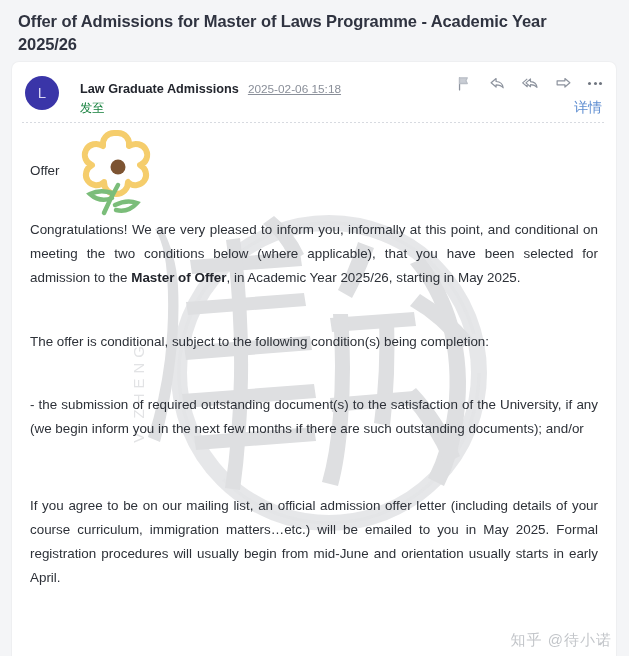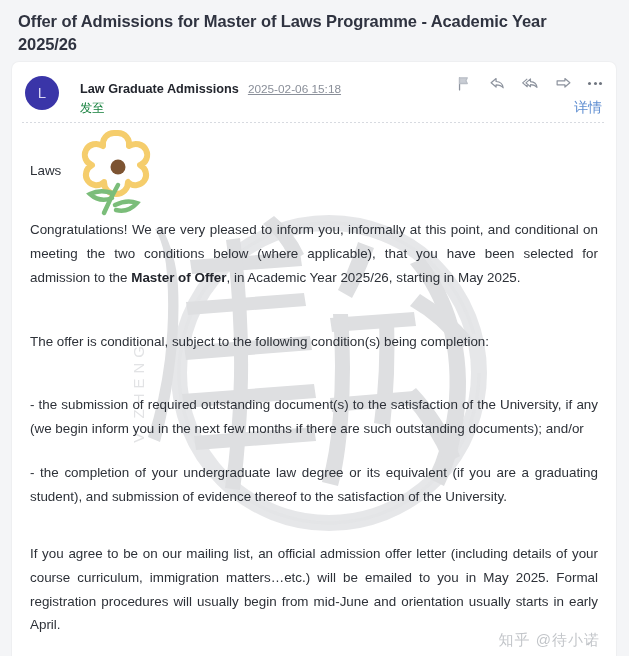--- a/index.html
+++ b/index.html
@@ -195,21 +195,21 @@
     margin: 0;
   }
   .gap-lg { height: 40px; }
   .gap-md { height: 33px; }
   .gap-sm { height: 20px; }
   b.strong { font-weight: bold; color: #21242b; }
 
   
   .zhihu-wm {
     position: absolute;
-    right: 16px;
+    right: 4px;
     bottom: 6px;
     font-size: 15px;
     color: rgba(120,126,136,0.45);
     letter-spacing: 1px;
     z-index: 3;
     pointer-events: none;
     user-select: none;
     font-family: "Liberation Sans", sans-serif;
   }
 </style>
@@ -317,37 +317,36 @@
         <g fill="none" stroke="#7bbd7a" stroke-width="4.5" stroke-linecap="round">
           <path d="M50 62 q-8 14 -14 28"></path>
           <path d="M44 70 q-12 -4 -22 1 q10 9 22 4"></path>
           <path d="M47 82 q12 -6 22 -2 q-9 10 -21 7"></path>
         </g>
       </svg>
     </div>
 
     <div class="content">
 
-      <div class="dear">Laws</div>
+      <div class="dear">Offer</div>
 
       <div class="gap-lg"></div>
 
       <p class="para"><span>Congratulations! We are very pleased to inform you, informally at this point, and conditional on meeting the two conditions below (where applicable), that you have been selected for admission to the </span><b class="strong">Master of Offer</b><span>, in Academic Year 2025/26, starting in May 2025.</span></p>
 
       <div class="gap-lg"></div>
 
       <p class="para">The offer is conditional, subject to the following condition(s) being completion:</p>
 
       <div class="gap-lg"></div>
 
       <p class="para">- the submission of required outstanding document(s) to the satisfaction of the University, if any (we begin inform you in the next few months if there are such outstanding documents); and/or</p>
 
       <div class="gap-sm"></div>
 
-      <p class="para">- the completion of your undergraduate law degree or its equivalent (if you are a graduating student), and submission of evidence thereof to the satisfaction of the University.</p>
 
       <div class="gap-md"></div>
 
       <p class="para">If you agree to be on our mailing list, an official admission offer letter (including details of your course curriculum, immigration matters…etc.) will be emailed to you in May 2025. Formal registration procedures will usually begin from mid-June and orientation usually starts in early April.</p>
     </div>
 
     <div class="zhihu-wm">知乎 @待小诺</div>
   </div>
 </div>
 

